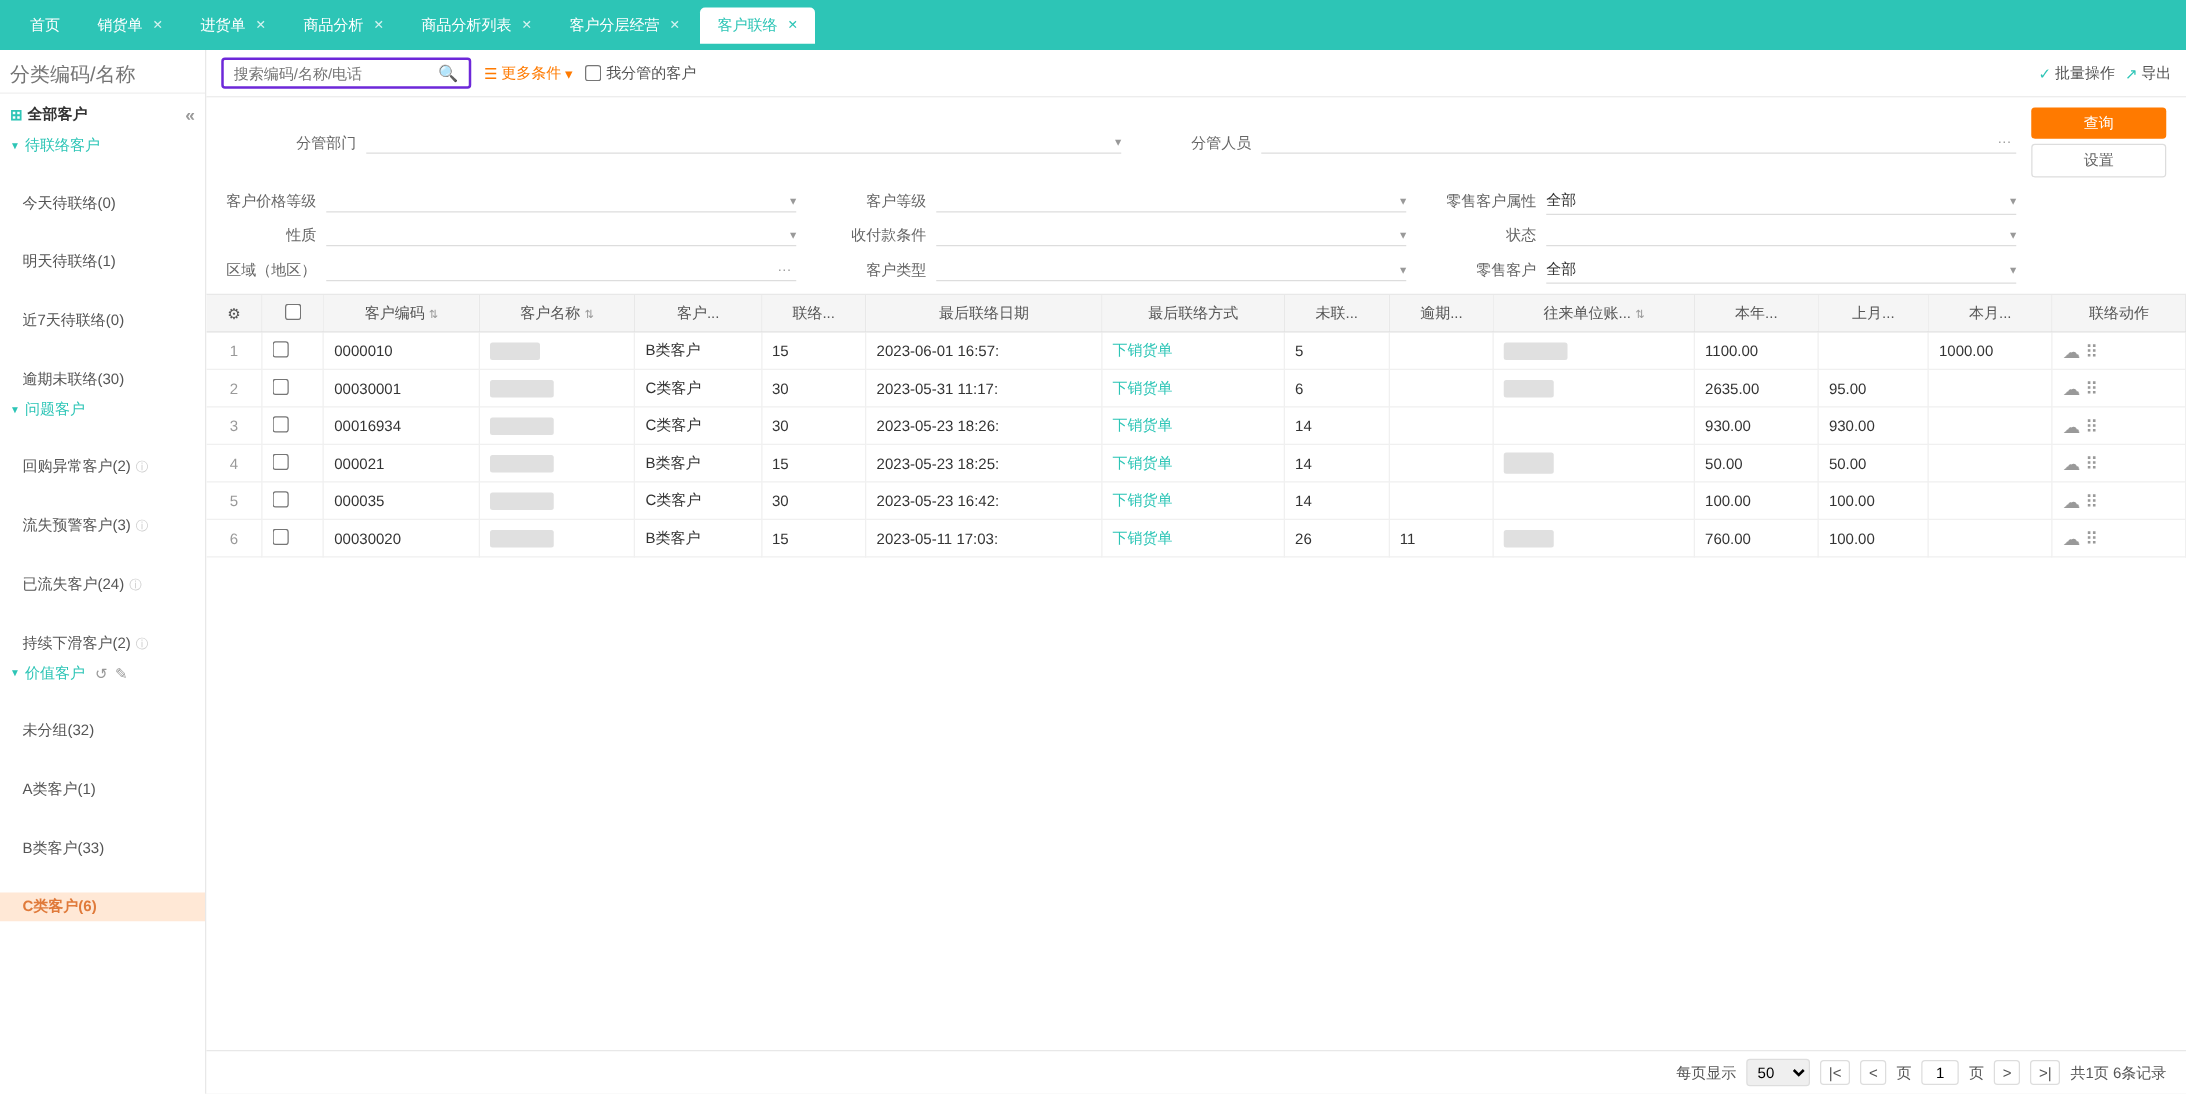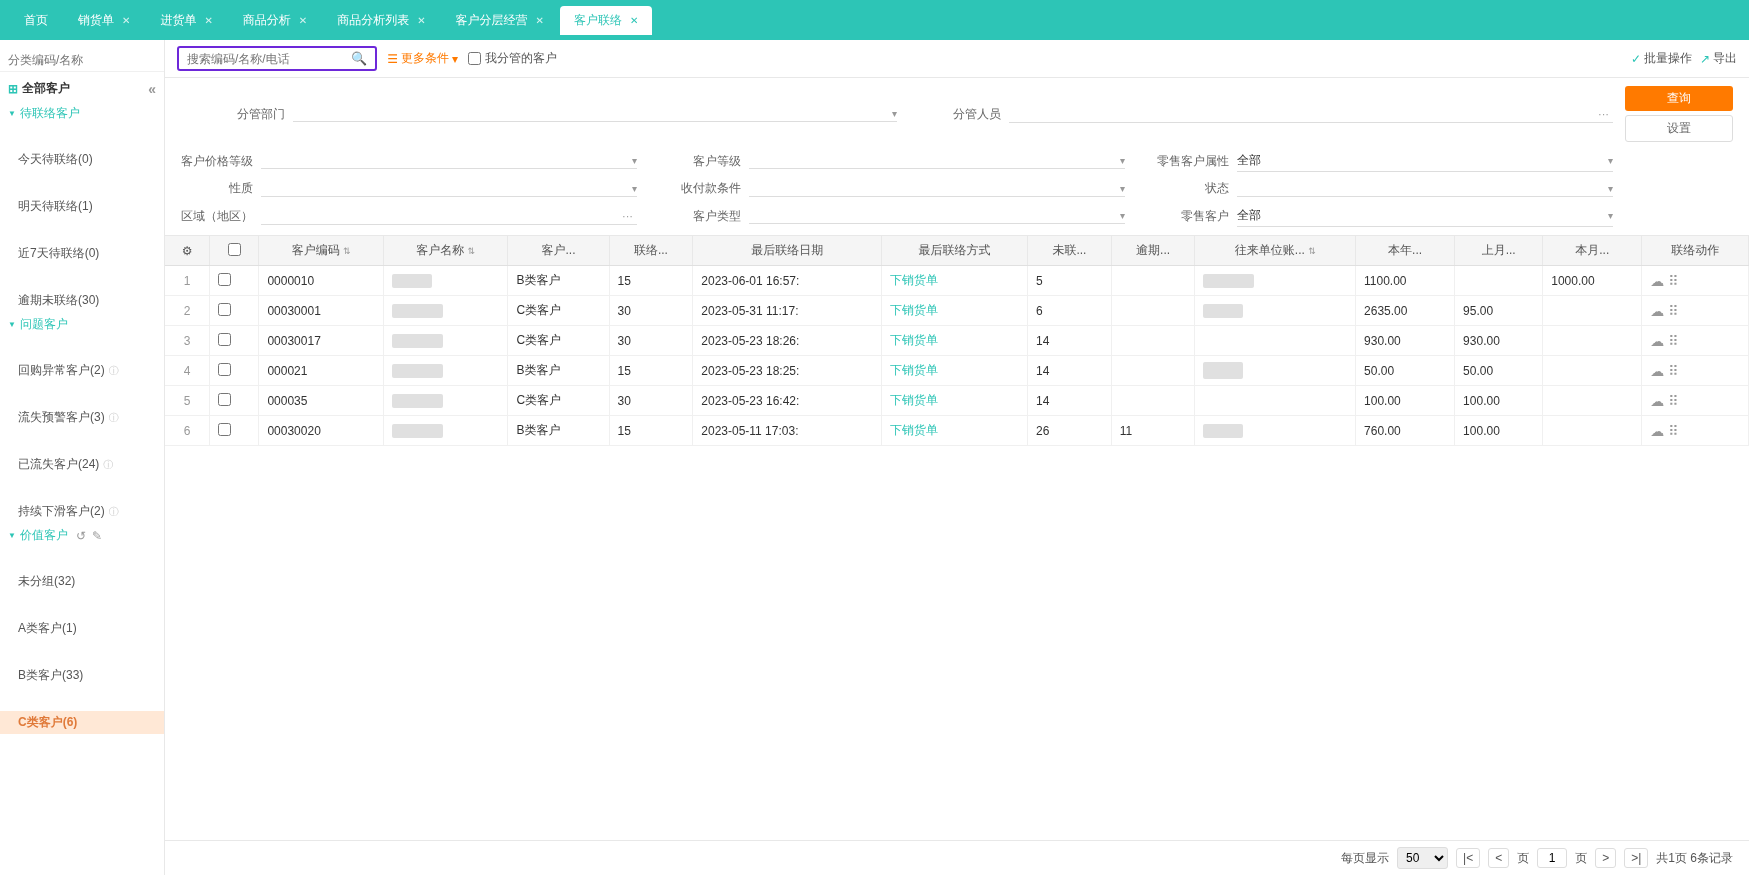--- a/index.html
+++ b/index.html
@@ -22,21 +22,21 @@
 
     
     .sidebar {
       width: 165px; background: #fff; border-right: 1px solid #e8e8e8; overflow-y: auto; flex-shrink: 0;
       padding: 8px 0;
     }
     .sidebar-search {
       display: flex; align-items: center; padding: 4px 8px; border-bottom: 1px solid #f0f0f0; margin-bottom: 4px;
     }
     .sidebar-search input {
-      flex: 1; border: none; outline: none; font-size: 12px; color: #333;
+      flex: 1; border: none; outline: none; font-size: 16px; color: #333;
     }
     .sidebar-search .search-icon { color: #999; font-size: 13px; cursor: pointer; }
 
     .sidebar-section-header {
       display: flex; align-items: center; padding: 4px 8px; font-weight: bold; color: #333; font-size: 12px;
       cursor: pointer;
     }
     .sidebar-section-header .grid-icon { margin-right: 4px; color: #2dc5b6; }
     .sidebar-section-header .collapse-icon { margin-left: auto; color: #999; font-size: 14px; }
 
@@ -453,21 +453,21 @@
     <td>
       <div class="action-icons">
         <span class="action-icon" title="联络">☁</span>
         <span class="action-icon" title="更多">⠿</span>
       </div>
     </td>
   </tr>
             <tr>
     <td class="row-num">3</td>
     <td><input type="checkbox" style=""></td>
-    <td>00030017</td>
+    <td>00016934</td>
     <td><span class="blurred">██████</span></td>
     <td>C类客户</td>
     <td>30</td>
     <td>2023-05-23 18:26:</td>
     <td><a class="link">下销货单</a></td>
     <td>14</td>
     <td></td>
     <td></td>
     <td>930.00</td>
     <td>930.00</td>

